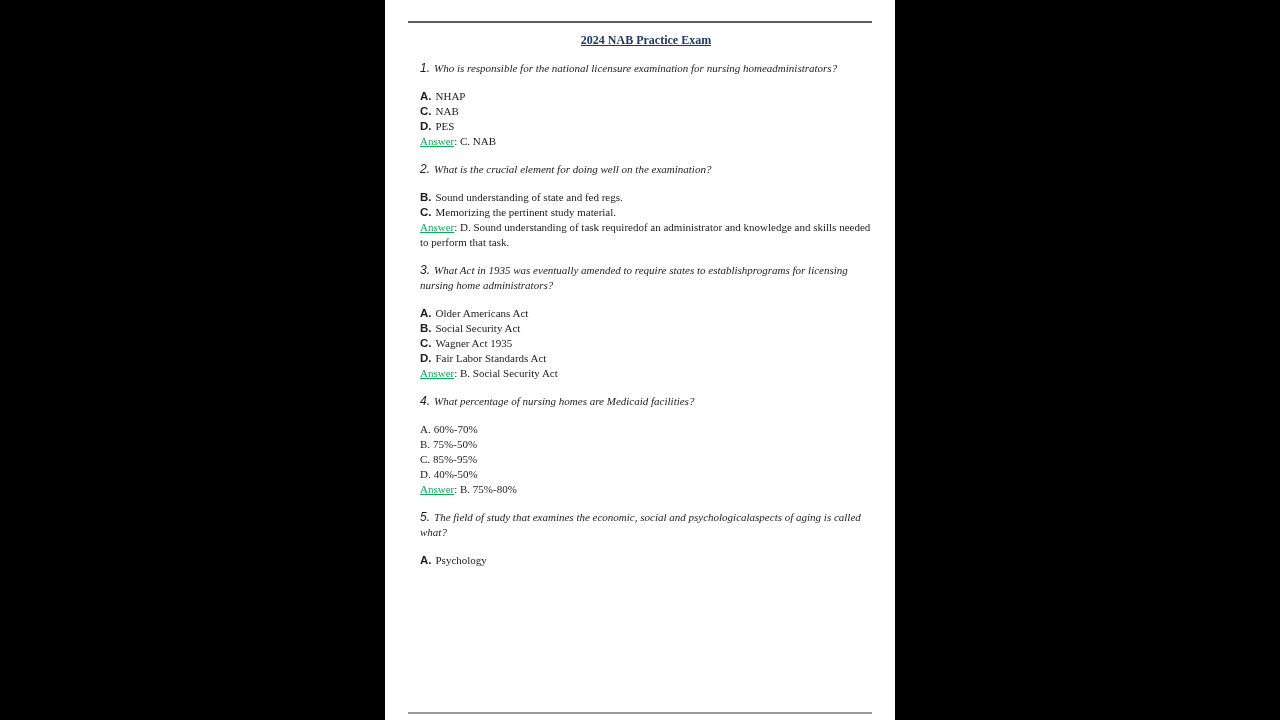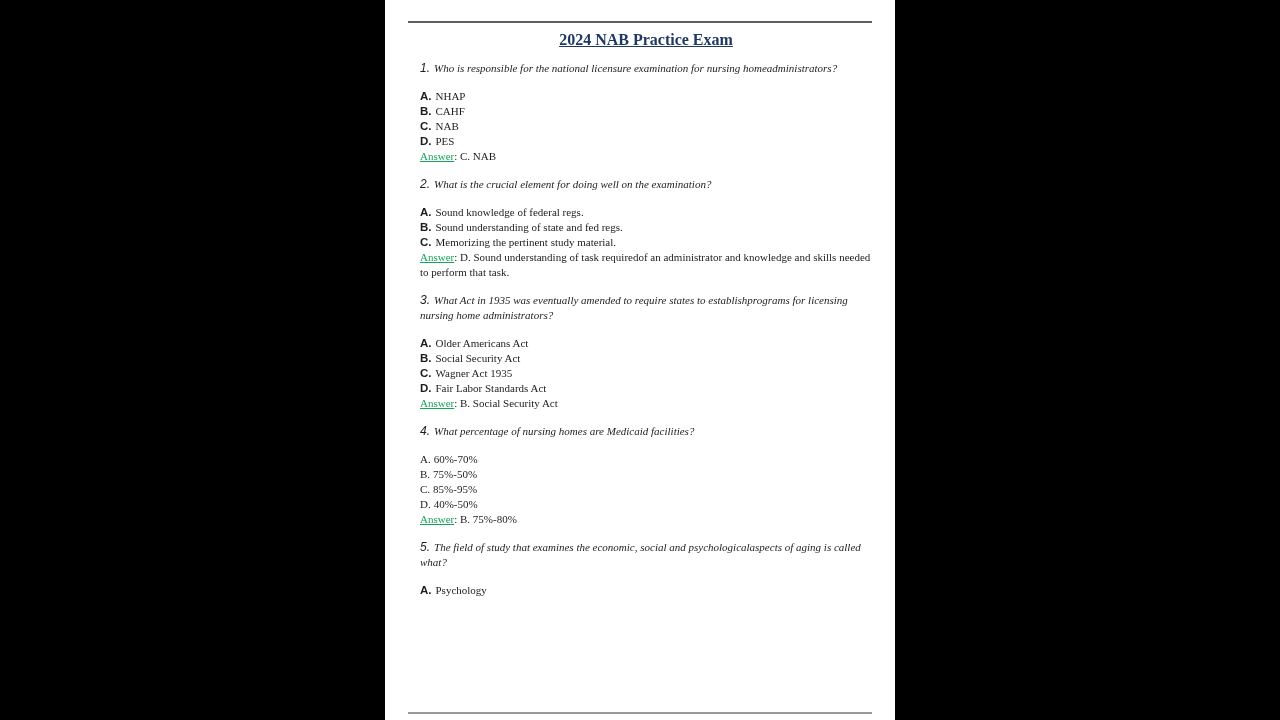--- a/index.html
+++ b/index.html
@@ -37,21 +37,21 @@
     height: 2px;
     background: #9a9a9a;
   }
   .title-block {
     margin-top: 9px;
     text-align: center;
   }
   .title-line {
     color: #1f3864;
     font-weight: bold;
-    font-size: 16px;
+    font-size: 12px;
     line-height: 16px;
     text-decoration: underline;
   }
   .question { margin-top: 13px; }
   .q-head {
     margin: 0;
     font-size: 11px;
     line-height: 15px;
     font-style: italic;
   }
@@ -94,30 +94,28 @@
 <div class="page">
   <div class="top-rule"></div>
   <div class="title-block">
     <div class="title-line">2024 NAB Practice Exam</div>
   </div>
   <div>
       <div class="question">
         <p class="q-head"><span class="q-num">1.</span><span>Who is responsible for the national licensure examination for nursing homeadministrators?</span></p>
         <div class="options">
           <p class="opt"><span class="opt-letter-bold">A.</span><span>NHAP</span></p>
-          <p class="opt"><span class="opt-letter-bold">B.</span><span>CAHF</span></p>
           <p class="opt"><span class="opt-letter-bold">C.</span><span>NAB</span></p>
           <p class="opt"><span class="opt-letter-bold">D.</span><span>PES</span></p>
           <p class="ans"><span class="ans-label">Answer</span><span>: C. NAB</span></p>
         </div>
       </div>
       <div class="question">
         <p class="q-head"><span class="q-num">2.</span><span>What is the crucial element for doing well on the examination?</span></p>
         <div class="options">
-          <p class="opt"><span class="opt-letter-bold">A.</span><span>Sound knowledge of federal regs.</span></p>
           <p class="opt"><span class="opt-letter-bold">B.</span><span>Sound understanding of state and fed regs.</span></p>
           <p class="opt"><span class="opt-letter-bold">C.</span><span>Memorizing the pertinent study material.</span></p>
           <p class="ans"><span class="ans-label">Answer</span><span>: D. Sound understanding of task requiredof an administrator and knowledge and skills needed to perform that task.</span></p>
         </div>
       </div>
       <div class="question">
         <p class="q-head"><span class="q-num">3.</span><span>What Act in 1935 was eventually amended to require states to establishprograms for licensing nursing home administrators?</span></p>
         <div class="options">
           <p class="opt"><span class="opt-letter-bold">A.</span><span>Older Americans Act</span></p>
           <p class="opt"><span class="opt-letter-bold">B.</span><span>Social Security Act</span></p>

